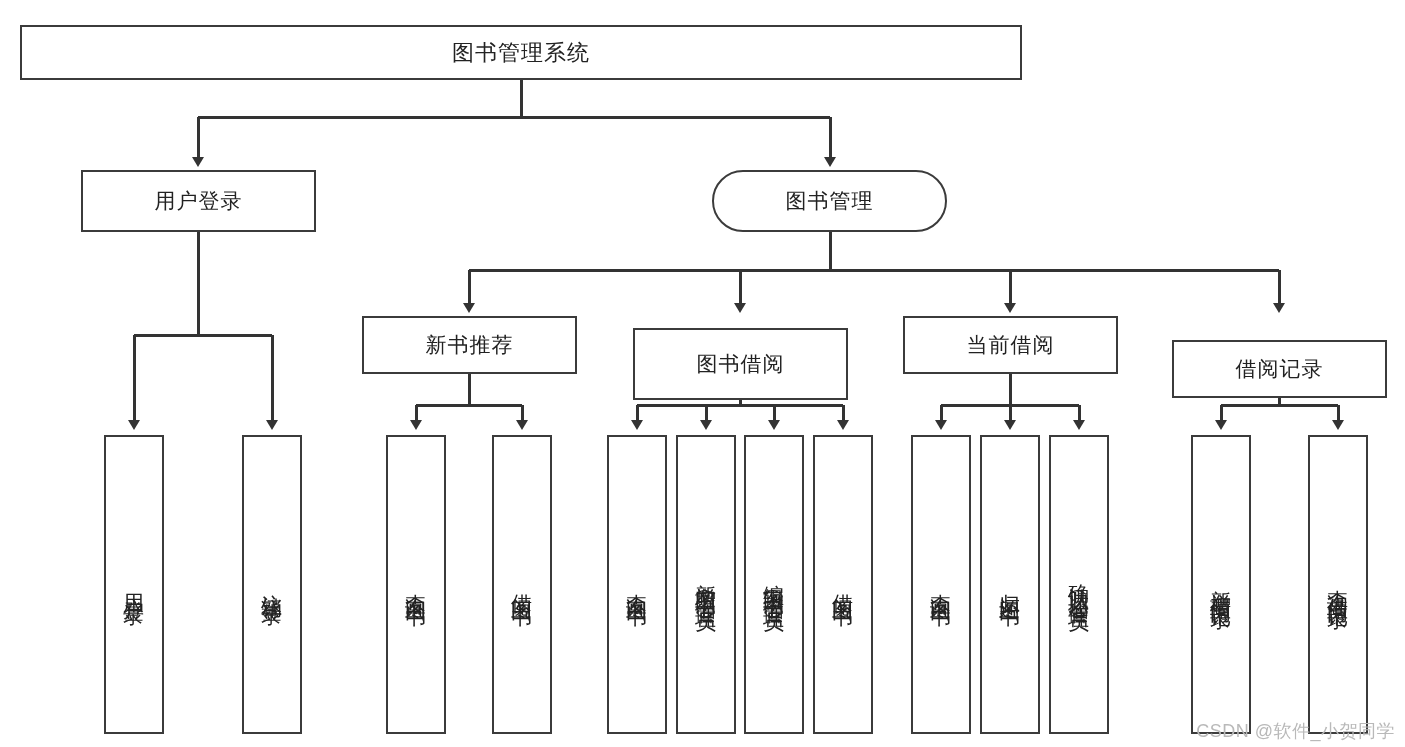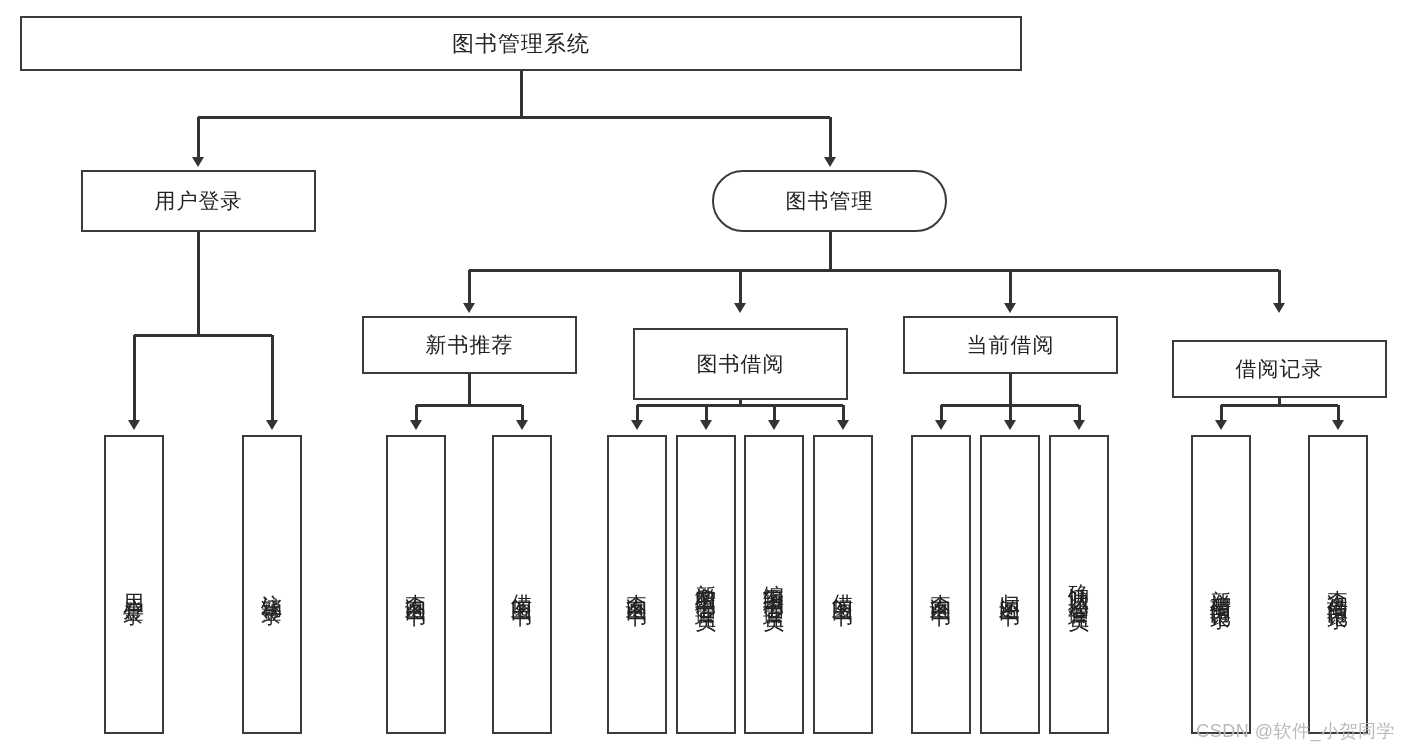--- a/index.html
+++ b/index.html
@@ -91,21 +91,21 @@
       <path d="M1010,405 L1010,421" marker-end="url(#arrow)"></path>
       <path d="M1079,405 L1079,421" marker-end="url(#arrow)"></path>
 
       <path d="M1279,374 L1279,405"></path>
       <path d="M1221,405 L1338,405"></path>
       <path d="M1221,405 L1221,421" marker-end="url(#arrow)"></path>
       <path d="M1338,405 L1338,421" marker-end="url(#arrow)"></path>
     </g>
   </svg>
 
-  <div class="node-box node-root" style="left:20px;top:16px;width:1002px;height:55px;">
+  <div class="node-box node-root" style="left:20px;top:25px;width:1002px;height:55px;">
     <span class="node-label">图书管理系统</span>
   </div>
 
   <div class="node-box node-l2" style="left:81px;top:170px;width:235px;height:62px;">
     <span class="node-label">用户登录</span>
   </div>
   <div class="node-box node-l2" style="left:712px;top:170px;width:235px;height:62px;border-radius:31px;">
     <span class="node-label">图书管理</span>
   </div>
 

